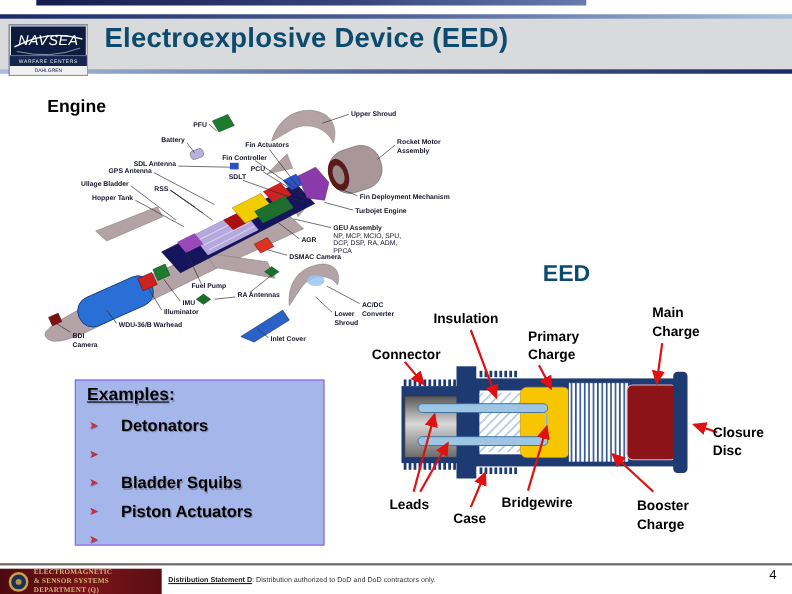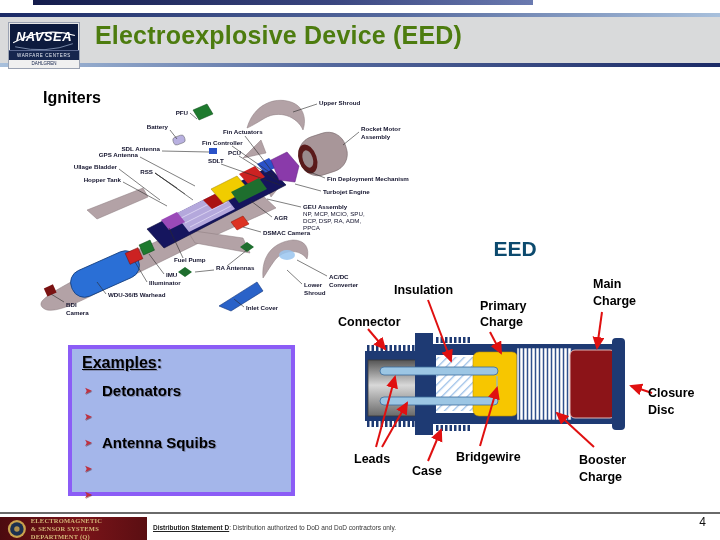--- a/index.html
+++ b/index.html
@@ -10,57 +10,57 @@
   .topstrip{position:absolute;left:33px;top:0;width:500px;height:5px;
     background:linear-gradient(to right,#141c4c,#3a4680 60%,#6a7ab0);}
 
   
   .header-band{position:absolute;left:0;top:13px;width:720px;height:54px;background:#d9dadb;}
   .header-band .border-top{position:absolute;left:0;top:0;width:100%;height:4px;
     background:linear-gradient(to right,#1b2a66,#55699e 55%,#a8c0dc);}
   .header-band .border-bottom{position:absolute;left:0;bottom:0;width:100%;height:4px;
     background:linear-gradient(to right,#a8c0dc,#55699e 45%,#1b2a66);}
   .slide-title{position:absolute;left:95px;top:21px;font-size:25px;font-weight:bold;
-    color:#4d7c0f;letter-spacing:.2px;}
+    color:#0c4a6e;letter-spacing:.2px;}
 
   
   .navsea{position:absolute;left:8px;top:22px;width:70px;height:45px;background:#0d1b3e;
     border:1px solid #9aa2b2;box-shadow:0 0 0 1px #e8e8e8 inset;display:flex;flex-direction:column;}
   .navsea .main{position:relative;flex:1;display:flex;align-items:center;justify-content:center;}
-  .navsea .main .word{color:#fff;font-weight:bold;font-style:italic;font-size:13px;letter-spacing:.5px;}
+  .navsea .main .word{color:#fff;font-weight:normal;font-style:italic;font-size:13px;letter-spacing:.5px;}
   .navsea .swoosh{position:absolute;left:0;top:0;width:100%;height:100%;}
   .navsea .wc{height:9px;background:#16264e;color:#e8ecf4;font-size:4.5px;text-align:center;
     line-height:9px;letter-spacing:.6px;border-top:1px solid #5a6890;}
   .navsea .dg{height:8px;background:#f0f0f0;color:#13224a;font-size:4.5px;text-align:center;line-height:8px;}
 
   
   .missile-heading{position:absolute;left:43px;top:89px;font-size:16px;font-weight:bold;color:#000;}
   .missile-svg{position:absolute;left:35px;top:88px;}
   .mlabel{font-size:6.2px;font-weight:bold;fill:#14142e;}
   .mlead{stroke:#2a2a2a;stroke-width:0.6;fill:none;}
 
   
   .eed-title{position:absolute;left:465px;top:237px;width:100px;text-align:center;
     font-size:21px;font-weight:bold;color:#0c4a6e;}
   .eed-svg{position:absolute;left:330px;top:236px;}
   .elabel{font-size:12.5px;font-weight:bold;fill:#000;}
   .redline{stroke:#e01010;stroke-width:2;fill:none;}
 
   
   .examples{position:absolute;left:68px;top:345px;width:227px;height:151px;
-    background:#a4b6ea;border:4px solid #8b5cf6;box-sizing:border-box;padding:5px 0 0 10px;}
+    background:#a4b6ea;border:1px solid #8b5cf6;box-sizing:border-box;padding:5px 0 0 10px;}
   .examples .ex-title{font-size:16px;font-weight:bold;color:#000;
     text-shadow:1px 1px 0 rgba(90,90,110,.45);}
   .examples .ex-title .u{text-decoration:underline;}
   .examples ul{list-style:none;margin:5px 0 0 0;padding:0;}
   .examples li{display:flex;align-items:center;height:26px;}
   .examples .bullet{color:#c03040;font-size:10px;width:18px;padding-left:2px;
     text-shadow:0.5px 0.5px 0 rgba(60,0,0,.4);}
   .examples .itext{font-size:15px;font-weight:bold;color:#000;
-    text-shadow:1px 1px 0 rgba(90,90,110,.5);}
+    text-shadow:1px 1px 0 rgba(90,90,110,.5);margin-left:11px;}
 
   
   .footer-line{position:absolute;left:0;top:512px;width:720px;height:2px;background:#6a6a6a;}
   .footer-band{position:absolute;left:0;top:517px;width:147px;height:23px;
     background:linear-gradient(to right,#4c0a0f,#7a1419 55%,#5a0e12);display:flex;align-items:center;}
   .dept{margin-left:4px;color:#d4b678;font-family:"Liberation Serif",serif;font-weight:bold;
     font-size:6.5px;line-height:8px;letter-spacing:.2px;}
   .distribution{position:absolute;left:153px;top:524px;font-size:6.5px;color:#333;}
   .distribution .dl{font-weight:bold;text-decoration:underline;color:#222;}
   .page-number{position:absolute;right:14px;top:515px;font-size:12px;color:#111;}
@@ -80,21 +80,21 @@
     <svg class="swoosh" viewBox="0 0 68 26">
       <path d="M4,19 Q34,3 64,12" stroke="#ffffff" stroke-width="1.2" fill="none"></path>
       <path d="M6,23 Q36,30 62,20" stroke="#8fa0c0" stroke-width="0.8" fill="none"></path>
     </svg>
     <span class="word">NAVSEA</span>
   </div>
   <div class="wc">WARFARE CENTERS</div>
   <div class="dg">DAHLGREN</div>
 </div>
 
-<div class="missile-heading">Igniters</div>
+<div class="missile-heading">Engine</div>
 
 <svg class="missile-svg" width="390" height="237" viewBox="0 0 390 237">
 
   <path d="M8,212 C20,200 60,182 100,163 L170,132 L226,106 L241,120 L170,152 L60,206 C40,216 22,224 12,222 C6,220 4,216 8,212 Z" fill="#b3a2a6" stroke="#8a7a7e" stroke-width="0.5"></path>
 
   <path d="M52,122 L108,100 L113,109 L62,131 Z" fill="#b3a2a6" stroke="#8a7a7e" stroke-width="0.5"></path>
   <path d="M152,142 L208,150 L215,165 L160,155 Z" fill="#b3a2a6" stroke="#8a7a7e" stroke-width="0.5"></path>
   <path d="M208,70 L226,52 L231,65 Z" fill="#b3a2a6" stroke="#8a7a7e" stroke-width="0.5"></path>
   <path d="M226,88 L245,98 L236,109 Z" fill="#b3a2a6" stroke="#8a7a7e" stroke-width="0.5"></path>
 
@@ -279,24 +279,25 @@
   <ul>
     <li>
         <span class="bullet">➤</span>
         <span class="itext">Detonators</span>
       </li>
     <li>
         <span class="bullet">➤</span>
       </li>
     <li>
         <span class="bullet">➤</span>
-        <span class="itext">Antenna Squibs</span>
-      </li>
-    <li>
-        <span class="bullet">➤</span>
+        <span class="itext">Bladder Squibs</span>
+      </li>
+    <li>
+        <span class="bullet">➤</span>
+        <span class="itext">Piston Actuators</span>
       </li>
     <li>
         <span class="bullet">➤</span>
       </li>
   </ul>
 </div>
 
 <div class="footer-line"></div>
 <div class="footer-band">
   <svg width="22" height="22" viewBox="0 0 22 22" style="margin-left:7px">

